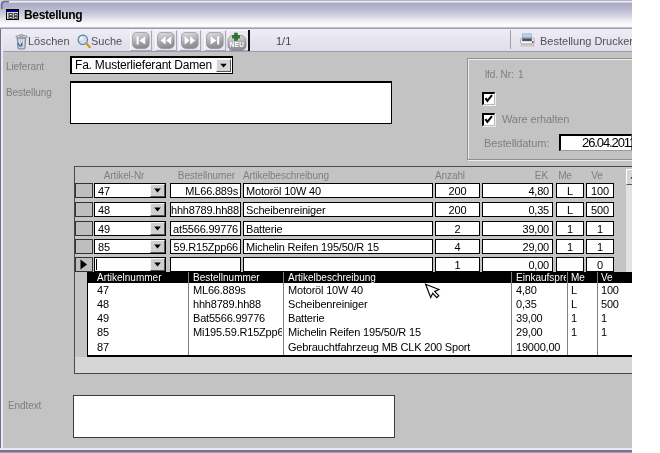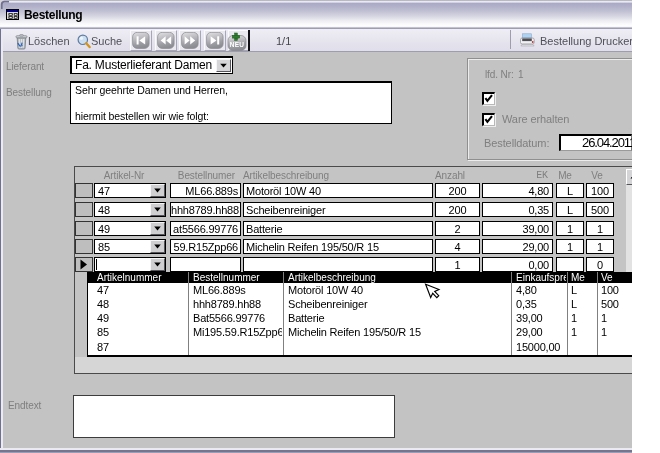--- a/index.html
+++ b/index.html
@@ -160,23 +160,20 @@
 <div class="abs" style="left:70px;top:56px;width:163px;height:18px;background:#fff;border:1px solid #000;box-sizing:border-box;box-shadow:inset 0 1px #000,inset 1px 0 #000;"></div>
 <div class="blk" style="left:75px;top:58px;font-size:12px;letter-spacing:-0.2px;">Fa. Musterlieferant Damen</div>
 <div class="abs" style="left:216px;top:59px;width:15px;height:13px;background:#d6d6d8;
   border-top:1px solid #f6f6f8;border-left:1px solid #f6f6f8;border-right:1px solid #55555c;border-bottom:1px solid #55555c;box-sizing:border-box;"></div>
 <svg class="abs" style="left:216px;top:59px;" width="15" height="13" viewBox="0 0 15 13">
       <path d="M4.2 4.8 L10.8 4.8 L7.5 8.6 Z" fill="#000"></path>
     </svg>
 
 <div class="lbl" style="left:6px;top:87px;">Bestellung</div>
 <div class="abs" style="left:70px;top:81px;width:322px;height:43px;background:#fff;border:1px solid #000;box-sizing:border-box;box-shadow:inset 0 1px #000;"></div>
-<div class="blk" style="left:75px;top:84px;font-size:10.5px;line-height:13px;white-space:pre;letter-spacing:-0.1px;">Sehr geehrte Damen und Herren,
-&nbsp;
-hiermit bestellen wir wie folgt:</div>
 
 <div class="abs" style="left:467px;top:58px;width:184px;height:100px;border:1px solid #8f8f8f;
   box-shadow:1px 1px 0 #ececec, inset 1px 1px 0 #ececec;"></div>
 <div class="lbl" style="left:485px;top:69px;">lfd. Nr:</div>
 <div class="lbl" style="left:518px;top:69px;">1</div>
 
 <div class="abs" style="left:482px;top:92px;width:13px;height:13px;background:#fff;box-sizing:border-box;
   border-top:2px solid #000;border-left:2px solid #000;border-right:1px solid #b8b8b8;border-bottom:1px solid #b8b8b8;box-shadow:1px 1px 0 #eee;"></div>
 <svg class="abs" style="left:482px;top:92px;" width="13" height="13" viewBox="0 0 13 13">
   <path d="M3.4 6.2 L5.4 8.8 L10 3.2" stroke="#000" stroke-width="2.1" fill="none"></path>
@@ -193,21 +190,21 @@
 <div class="abs" style="left:559px;top:134px;width:73px;height:17px;background:#fff;box-sizing:border-box;
   border-top:2px solid #000;border-left:2px solid #000;border-right:1px solid #777;border-bottom:1px solid #9a9a9a;"></div>
 <div class="blk" style="left:582px;top:135px;font-size:13px;letter-spacing:-1.1px;">26.04.2011</div>
 
 <div class="abs" style="left:74px;top:166px;width:573px;height:208px;border:1px solid #4a4a4a;box-sizing:border-box;background:#c4c4c4;"></div>
 <div class="abs" style="left:75px;top:357px;width:571px;height:16px;background:#d6d6d6;"></div>
 <div class="lbl" style="left:94px;top:170px;width:60px;text-align:center;">Artikel-Nr</div>
 <div class="lbl" style="left:170px;top:170px;width:65px;text-align:right;">Bestellnumer</div>
 <div class="lbl" style="left:243px;top:170px;">Artikelbeschreibung</div>
 <div class="lbl" style="left:435px;top:170px;width:44px;text-align:left;">Anzahl</div>
-<div class="lbl" style="left:500px;top:170px;width:48px;text-align:right;font-family:Liberation Mono, monospace;">EK</div>
+<div class="lbl" style="left:500px;top:170px;width:48px;text-align:right;">EK</div>
 <div class="lbl" style="left:551px;top:170px;width:28px;text-align:center;">Me</div>
 <div class="lbl" style="left:583px;top:170px;width:28px;text-align:center;">Ve</div>
 <div class="sel" style="left:75px;top:183px;width:18px;height:15px;box-sizing:border-box;"></div>
 <div class="cell" style="left:94px;top:183px;width:72px;height:15px;box-sizing:border-box;padding:1px 0 0 3px;">47</div>
 <div class="abs" style="left:150px;top:184px;width:15px;height:13px;background:#cfcfd2;border-top:1px solid #f6f6f8;border-left:1px solid #f6f6f8;border-right:1px solid #55555c;border-bottom:1px solid #55555c;box-sizing:border-box;"></div>
 <svg class="abs" style="left:150px;top:184px;" width="15" height="13" viewBox="0 0 15 13">
       <path d="M4.2 4.6 L10.8 4.6 L7.5 8.4 Z" fill="#000"></path>
     </svg>
 <div class="cell" style="left:170px;top:183px;width:71px;height:15px;box-sizing:border-box;padding:1px 2px 0 0;text-align:right;">ML66.889s</div>
 <div class="cell" style="left:243px;top:183px;width:190px;height:15px;box-sizing:border-box;padding:1px 0 0 2px;">Motoröl 10W 40</div>
@@ -303,21 +300,22 @@
 <div class="ddrow" style="left:516px;top:312px;">39,00</div>
 <div class="ddrow" style="left:571px;top:312px;">1</div>
 <div class="ddrow" style="left:601px;top:312px;">1</div>
 <div class="ddrow" style="left:97px;top:326px;">85</div>
 <div class="ddrow" style="left:193px;top:326px;width:89px;overflow:hidden;">Mi195.59.R15Zpp6</div>
 <div class="ddrow" style="left:288px;top:326px;">Michelin Reifen 195/50/R 15</div>
 <div class="ddrow" style="left:516px;top:326px;">29,00</div>
 <div class="ddrow" style="left:571px;top:326px;">1</div>
 <div class="ddrow" style="left:601px;top:326px;">1</div>
 <div class="ddrow" style="left:97px;top:341px;">87</div>
-<div class="ddrow" style="left:516px;top:341px;">15000,00</div>
+<div class="ddrow" style="left:288px;top:341px;">Gebrauchtfahrzeug MB CLK 200 Sport</div>
+<div class="ddrow" style="left:516px;top:341px;">19000,00</div>
 <svg class="abs" style="left:412px;top:280px;" width="34" height="30" viewBox="0 0 34 30">
 <path d="M0,0 L0,14.2 L3.4,11 L5.7,16.4 L8.2,15.3 L5.9,10 L10.6,9.7 Z" fill="#fff" stroke="#000" stroke-width="1.15" transform="translate(13.6,4.3) rotate(-21)"></path>
 </svg>
 
 <div class="lbl" style="left:8px;top:400px;">Endtext</div>
 <div class="abs" style="left:73px;top:395px;width:322px;height:43px;background:#fff;border:1px solid #3c3c3c;box-sizing:border-box;"></div>
 
 <div class="abs" style="left:0;top:29px;width:1px;height:420px;background:#70708f;"></div>
 <div class="abs" style="left:1px;top:29px;width:2px;height:419px;background:#eaeaf0;"></div>
 <div class="abs" style="left:652px;top:51px;width:2px;height:397px;background:#e8e8ee;"></div>

